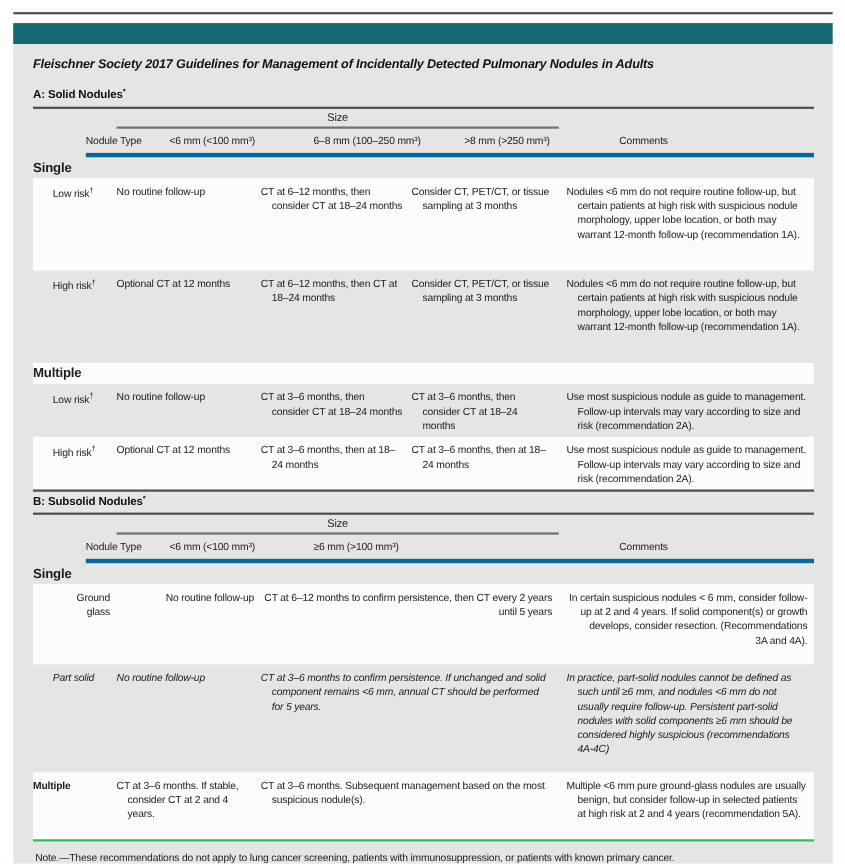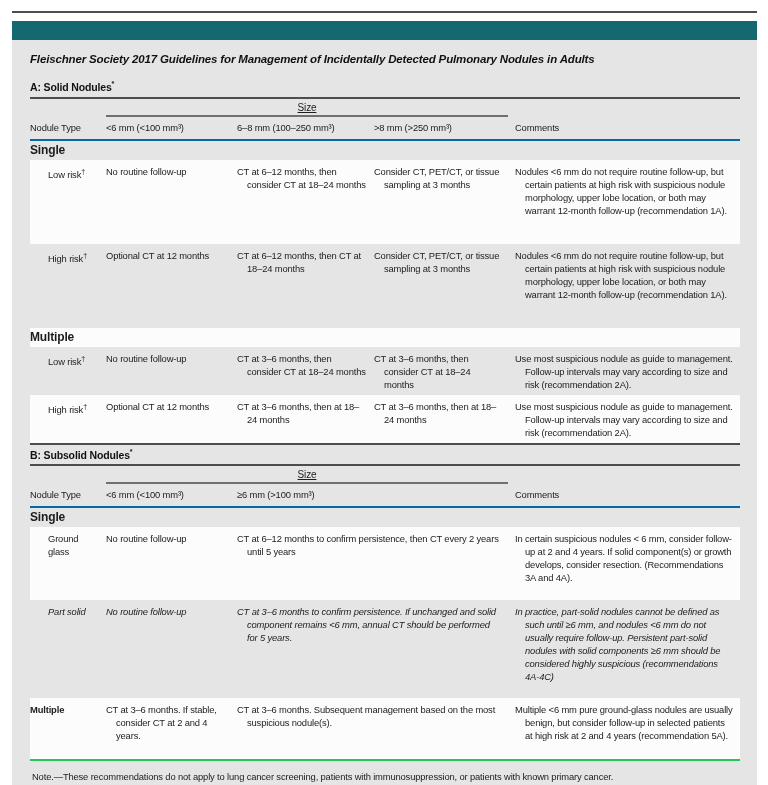--- a/index.html
+++ b/index.html
@@ -53,29 +53,29 @@
   .grid { display: grid; }
   .ga { grid-template-columns: 76px 131px 137px 134px 232px; }
   .gb { grid-template-columns: 76px 131px 271px 232px; }
 
   .size-row { padding-top: 3px; }
   .size-row .size-span {
     text-align: center;
     font-size: 10px;
     padding-bottom: 2px;
     border-bottom: 2px solid #707074;
-    text-decoration: underline;
   }
   .ga .size-span { grid-column: 2 / 5; }
   .gb .size-span { grid-column: 2 / 4; }
 
   .col-head {
     font-size: 10px;
     padding: 4px 0 5px 0;
-    border-bottom: 2px solid #0369a1;
+    border-bottom: 4px solid #0369a1;
+    margin-left: 48px;
   }
 
   .cell {
     font-size: 9.4px;
     line-height: 13px;
     padding-left: 10px;
     padding-right: 6px;
     text-indent: -10px;
   }
   .cell.cmt { padding-left: 17px; }
@@ -86,21 +86,21 @@
     font-size: 12px;
     font-weight: 700;
     line-height: 13px;
     padding: 3px 0 3px 0;
   }
   .row { padding: 5px 0 4px 0; }
   .bg-w { background: #fcfcfd; }
   .bg-g { background: transparent; }
   .h84 { min-height: 84px; box-sizing: border-box; }
   .h44 { min-height: 44px; box-sizing: border-box; }
-  .h73 { min-height: 73px; box-sizing: border-box; }
+  .h73 { min-height: 73px; box-sizing: border-box; text-align: right; }
   .h98 { min-height: 98px; box-sizing: border-box; font-style: italic; }
   .h61 { min-height: 61px; box-sizing: border-box; }
 
   .footnotes {
     border-top: 2px solid #22c55e;
     padding-top: 7px;
   }
   .fn {
     font-size: 9.4px;
     line-height: 12px;

